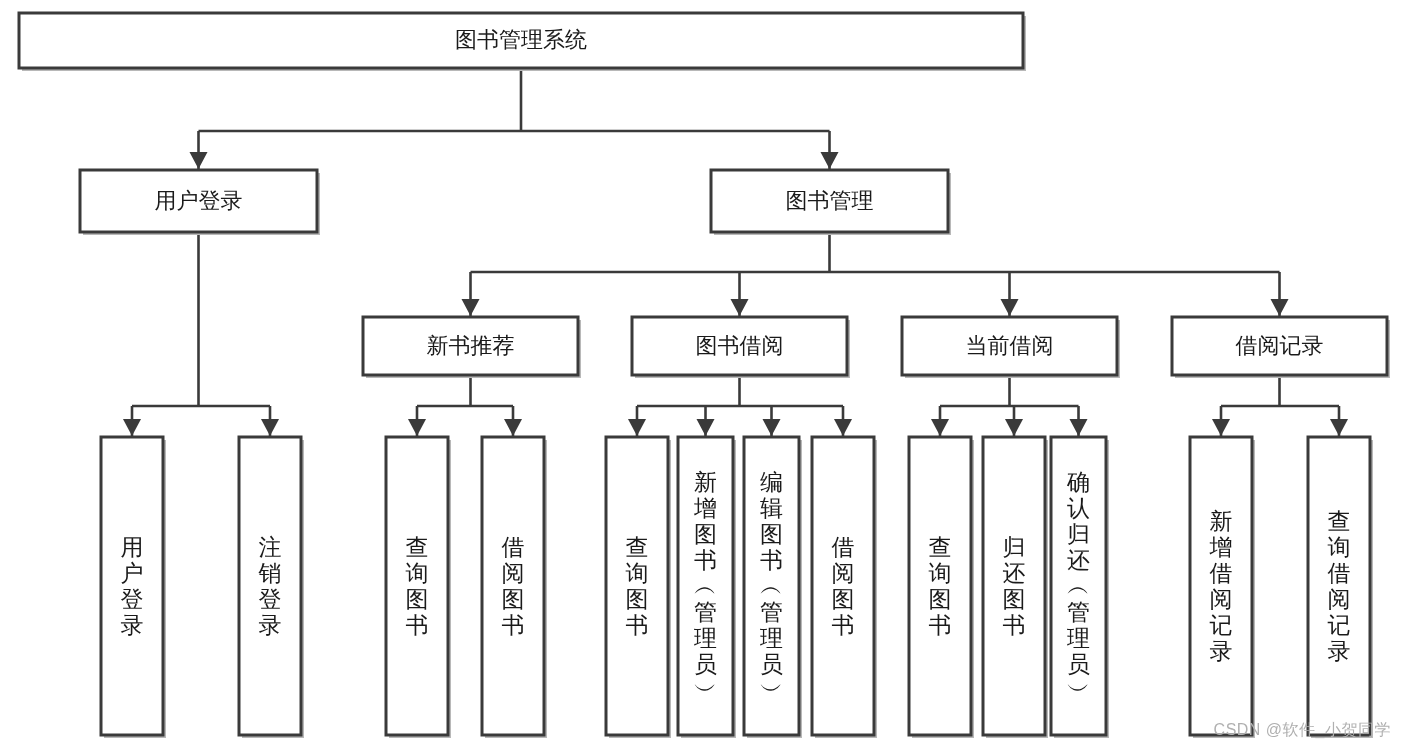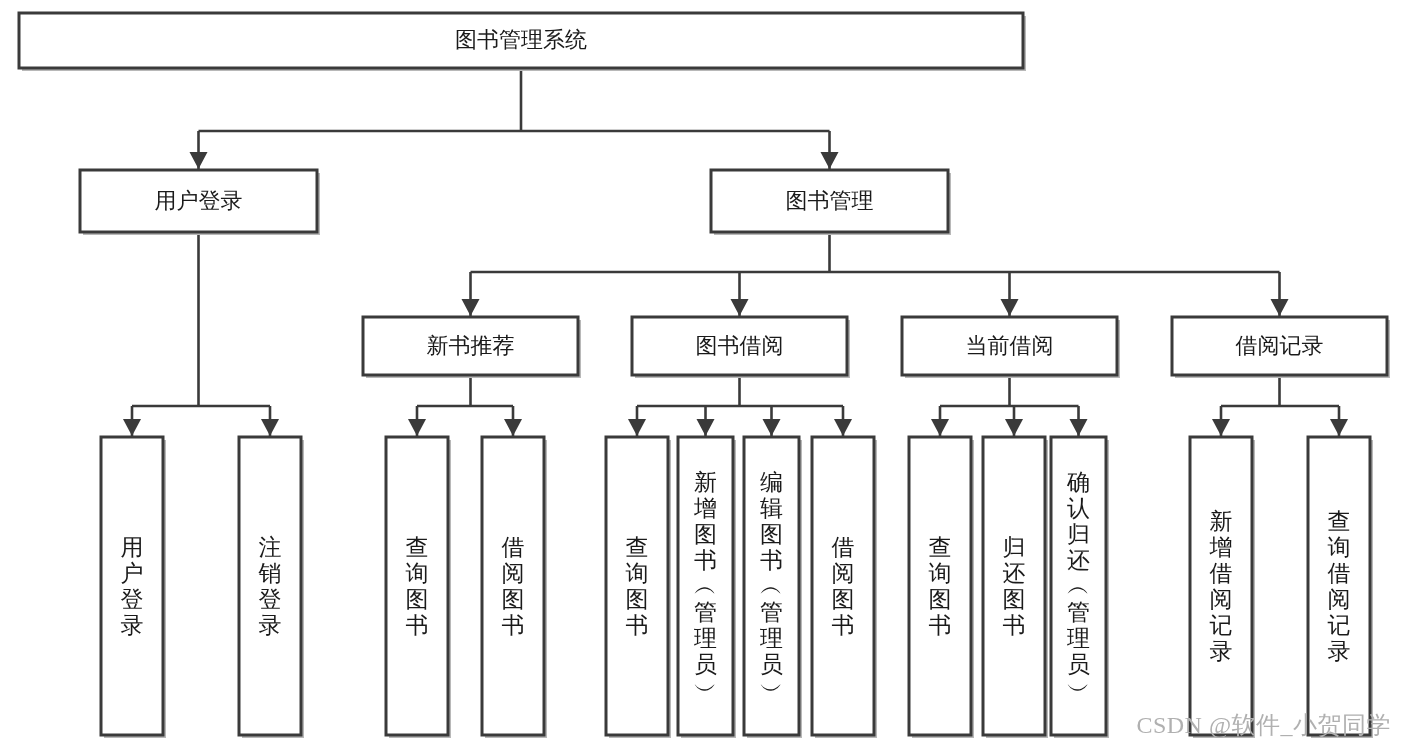--- a/index.html
+++ b/index.html
@@ -52,22 +52,22 @@
   .leaf-label {
     font-family: "Liberation Sans", "DejaVu Sans", sans-serif;
     font-size: 23px;
     fill: #1a1a1a;
     text-anchor: middle;
   }
   .watermark {
     position: absolute;
     right: 14px;
     bottom: 6px;
-    font-family: Liberation Serif, serif;
-    font-size: 24px;
+    font-family: Liberation Sans, sans-serif;
+    font-size: 16px;
     color: #b0b0b0;
     letter-spacing: 0.5px;
     white-space: nowrap;
     pointer-events: none;
   }
 </style>
 </head>
 <body>
 
 <div id="diagram-root">

